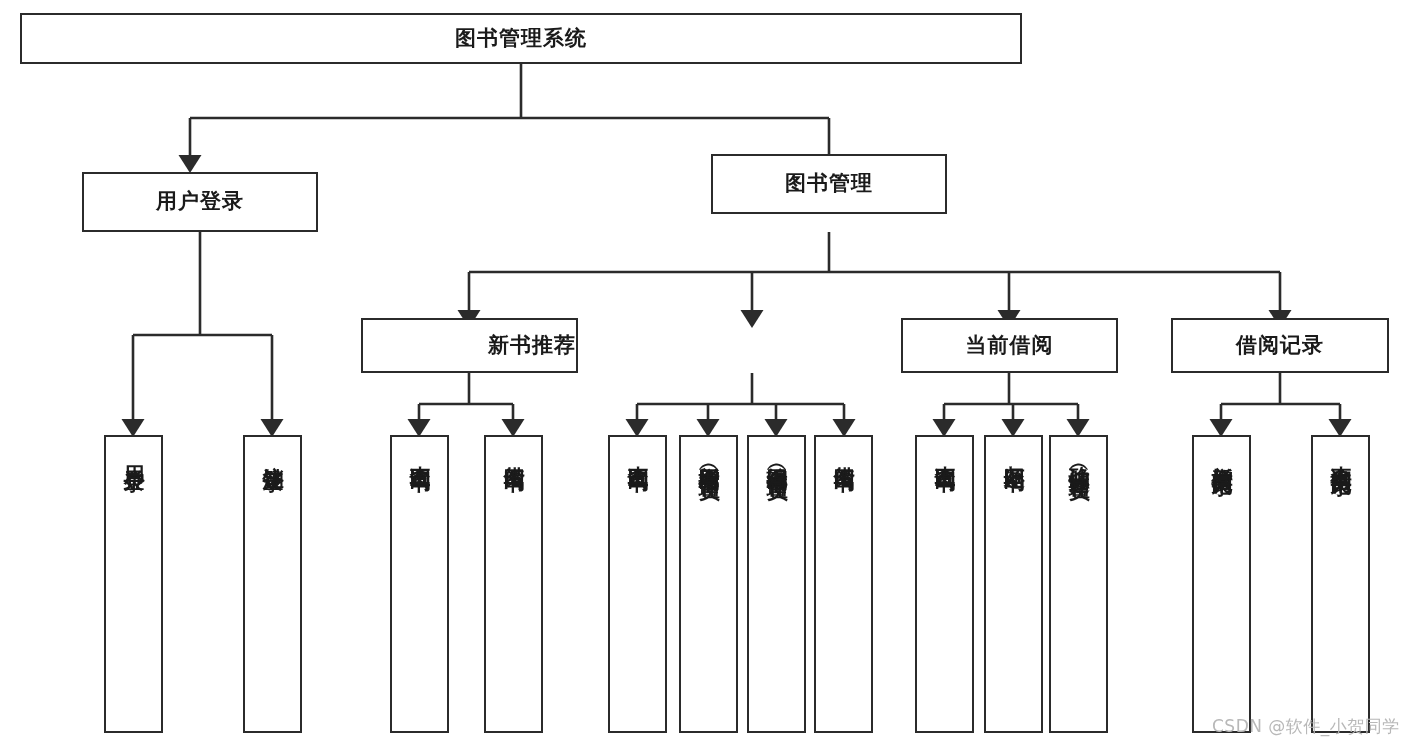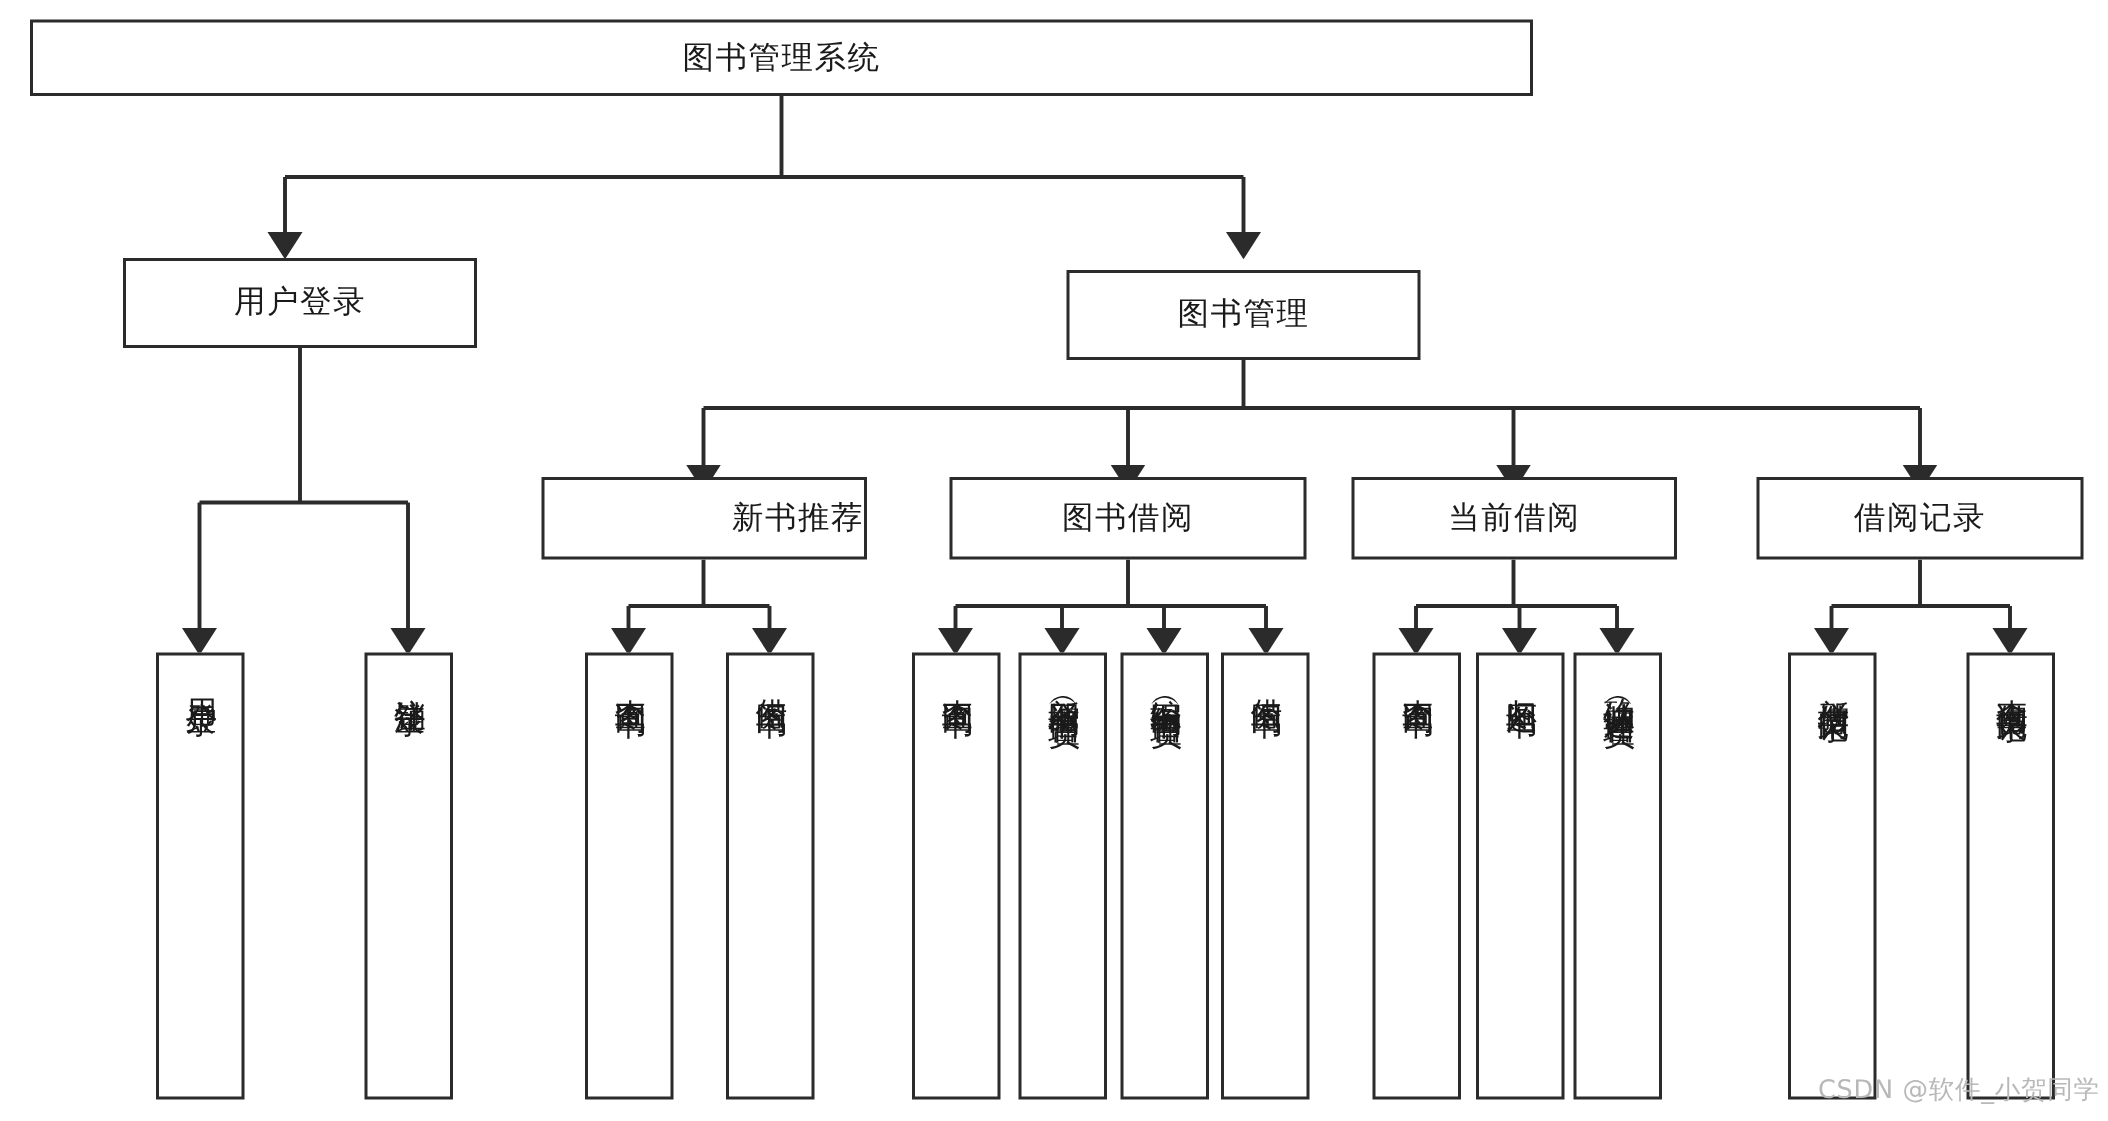--- a/index.html
+++ b/index.html
@@ -26,20 +26,21 @@
   }
   .node {
     position: absolute;
     box-sizing: border-box;
     border: 2px solid #2b2b2b;
     background: #ffffff;
     display: flex;
     align-items: center;
     justify-content: center;
     color: #1a1a1a;
+    font-weight: bold;
   }
   .node.horizontal {
     font-size: 21px;
     line-height: 1.2;
     letter-spacing: 1px;
   }
   .node.vertical {
     align-items: flex-start;
     padding-top: 12px;
   }
@@ -116,29 +117,26 @@
     </g>
   </svg>
 
   <div class="node horizontal" style="left:20px; top:13px; width:1002px; height:51px;">
     <span>图书管理系统</span>
   </div>
 
   <div class="node horizontal" style="left:82px; top:172px; width:236px; height:60px;">
     <span>用户登录</span>
   </div>
-  <div class="node horizontal" style="left:711px; top:180px; width:236px; height:60px;text-align:right;">
+  <div class="node horizontal" style="left:711px; top:154px; width:236px; height:60px;text-align:right;">
     <span>图书管理</span>
   </div>
 
   <div class="node horizontal" style="left:361px; top:318px; width:217px; height:55px;justify-content:flex-end;">
     <span>新书推荐</span>
-  </div>
-  <div class="node horizontal" style="left:633px; top:318px; width:238px; height:55px;">
-    <span>图书借阅</span>
   </div>
   <div class="node horizontal" style="left:901px; top:318px; width:217px; height:55px;">
     <span>当前借阅</span>
   </div>
   <div class="node horizontal" style="left:1171px; top:318px; width:218px; height:55px;">
     <span>借阅记录</span>
   </div>
 
   <div class="node vertical" style="left:104px; top:435px; width:59px; height:298px;">
     <span class="vlabel">用户登录</span>

